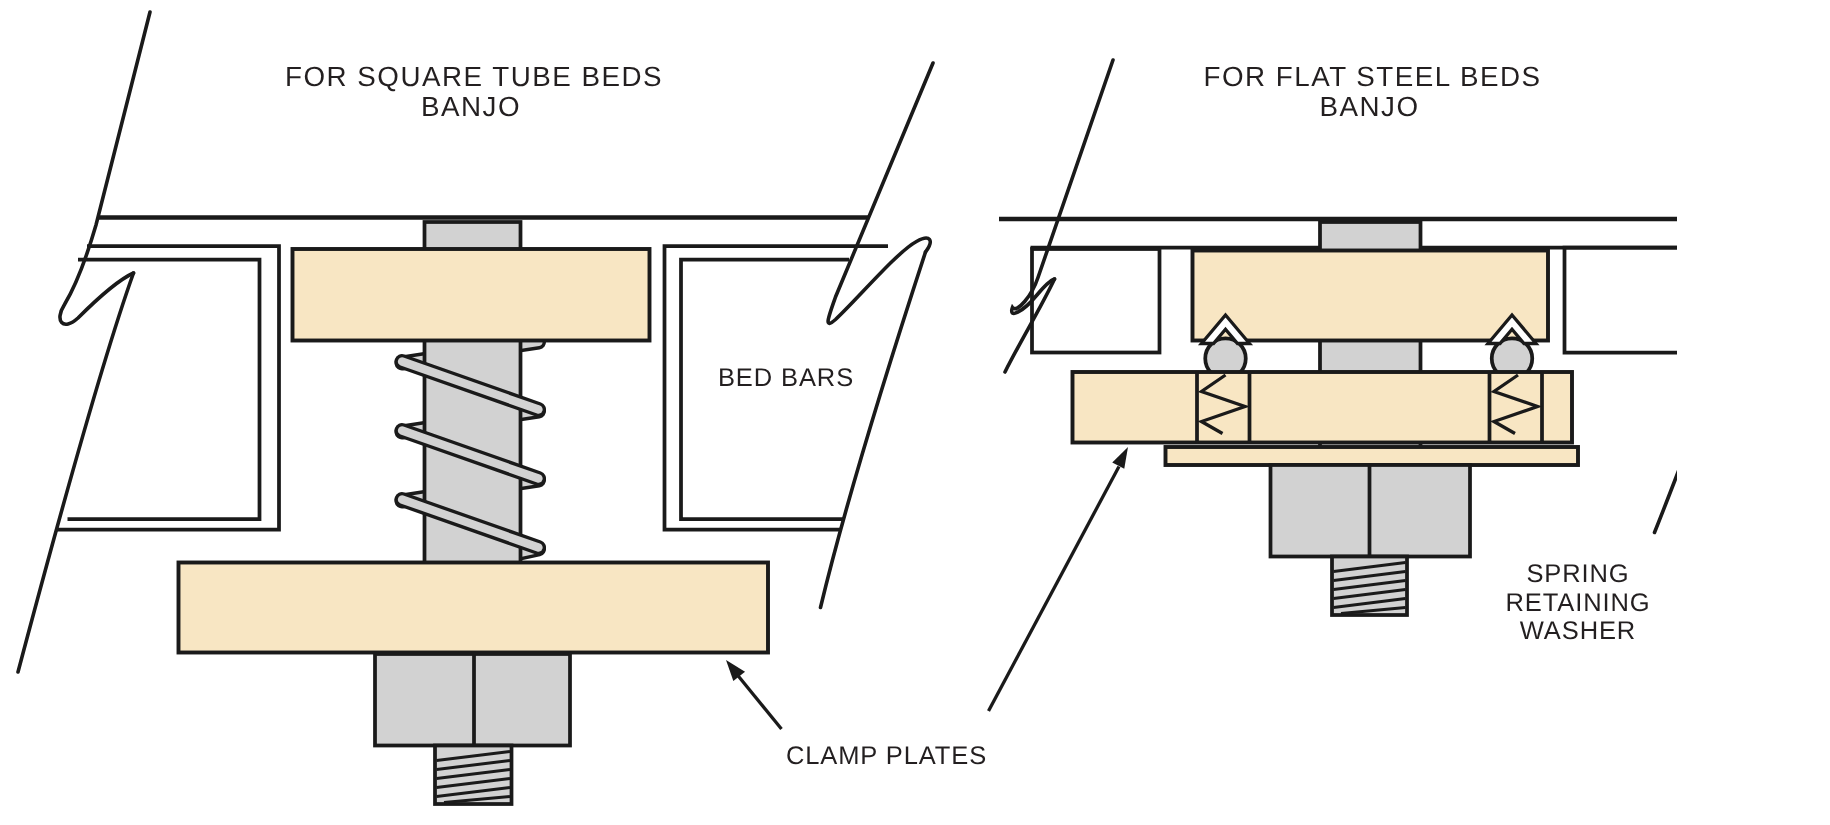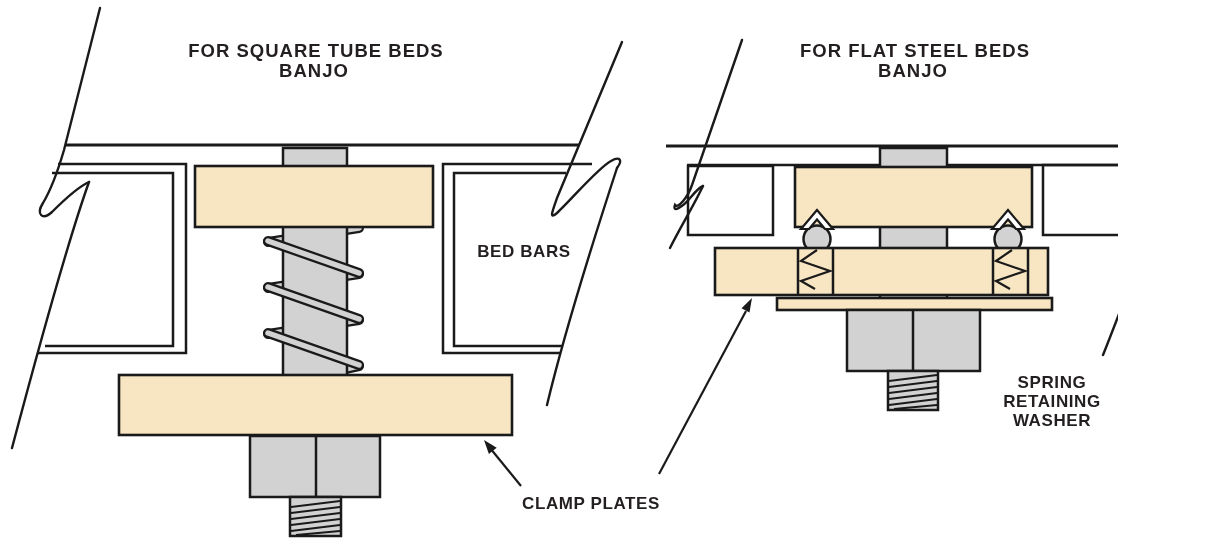--- a/index.html
+++ b/index.html
@@ -1,16 +1,16 @@
 <!DOCTYPE html>
 <html style="--plate_fill: #F8E6C3; --metal_fill: #D2D2D2; --line: #1a1a1a; --text: #231f20; --background: #ffffff;"><head>
 <meta charset="utf-8">
 <style>
   html,body{margin:0;padding:0;background:#fff;}
-  .stage{position:relative;width:1118px;height:550px;background:var(--background,#fff);overflow:hidden;font-weight:bold;}
+  .stage{position:relative;width:1118px;height:550px;background:var(--background,#fff);overflow:hidden;}
   svg{display:block;}
   svg text{font-family:"Liberation Sans",sans-serif;fill:var(--text,#231f20);}
   .title-text{font-size:18.5px;letter-spacing:1px;}
   .label-text{font-size:17px;letter-spacing:0.6px;}
   .ln{stroke:var(--line,#1a1a1a);fill:none;stroke-width:2.5px;}
   .ln-thick{stroke-width:3px;}
   .brk{stroke:var(--line,#1a1a1a);fill:none;stroke-width:2.4px;stroke-linecap:round;}
   .plate{fill:var(--plate_fill,#F8E6C3);stroke:var(--line,#1a1a1a);stroke-width:2.6px;}
   .metal{fill:var(--metal_fill,#D2D2D2);stroke:var(--line,#1a1a1a);stroke-width:2.5px;}
   .whitebox{fill:#ffffff;stroke:var(--line,#1a1a1a);stroke-width:2.5px;}

